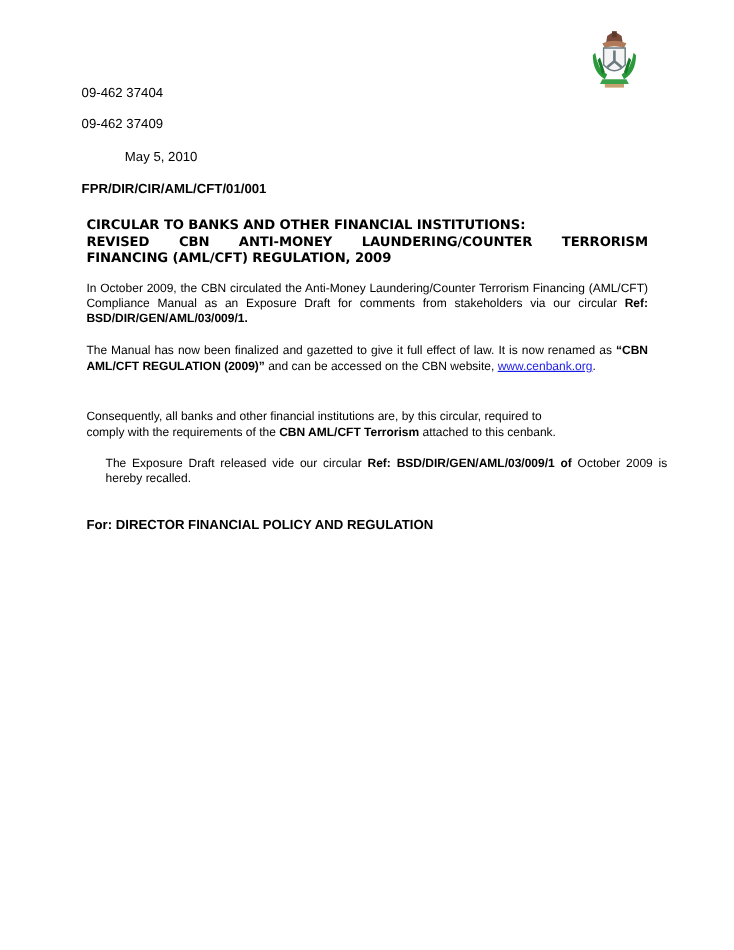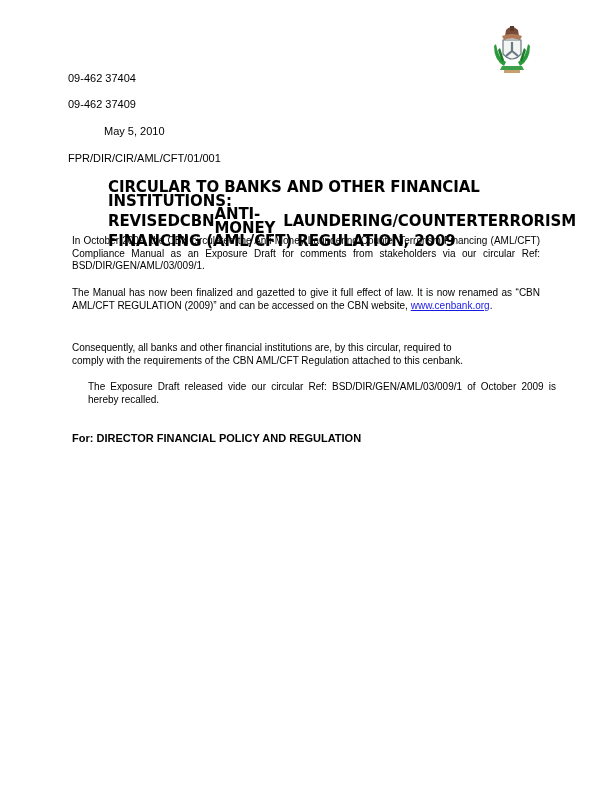--- a/index.html
+++ b/index.html
@@ -22,32 +22,31 @@
     top: 24px;
     width: 40px;
     height: 54px;
   }
   .line {
     position: absolute;
     left: 68px;
     font-size: 11px;
     white-space: nowrap;
   }
-  .bold { font-weight: normal; }
+  .bold { font-weight: bold; }
   .title {
     position: absolute;
     left: 72px;
     top: 181px;
     width: 468px;
     font-family: "DejaVu Sans", sans-serif;
     font-weight: bold;
-    font-size: 15px;
+    font-size: 11px;
     line-height: 13.5px;
     letter-spacing: -0.1px;
-    margin-left: 36px;
   }
   .title .just {
     display: flex;
     justify-content: space-between;
     align-items: center;
   }
   .para {
     position: absolute;
     left: 72px;
     width: 468px;
@@ -110,21 +109,21 @@
 <div class="para" style="top:235px;">
   <span>In October 2009, the CBN circulated the Anti-Money Laundering/Counter Terrorism Financing (AML/CFT) Compliance Manual as an Exposure Draft for comments from stakeholders via our circular </span><span class="bold">Ref: BSD/DIR/GEN/AML/03/009/1.</span>
 </div>
 
 <div class="para" style="top:287px;">
   <span>The Manual has now been finalized and gazetted to give it full effect of law. It is now renamed as </span><span class="bold">“CBN AML/CFT REGULATION (2009)”</span><span> and can be accessed on the CBN website, </span><a class="link">www.cenbank.org</a><span>.</span>
 </div>
 
 <div class="para" style="top:342px; text-align:left;">
   <div>Consequently, all banks and other financial institutions are, by this circular, required to</div>
-  <div><span>comply with the requirements of the </span><span class="bold">CBN AML/CFT Regulation</span><span> attached to this cenbank.</span></div>
+  <div><span>comply with the requirements of the </span><span class="bold">CBN AML/CFT Terrorism</span><span> attached to this cenbank.</span></div>
 </div>
 
 <div class="para" style="top:381px;margin-left:16px;">
   <span>The Exposure Draft released vide our circular </span><span class="bold">Ref: BSD/DIR/GEN/AML/03/009/1 of</span><span> October 2009 is hereby recalled.</span>
 </div>
 
 <div class="sig" style="top:432px;">
   <div><span>For:</span> <span>DIRECTOR FINANCIAL POLICY AND REGULATION</span></div>
 </div>
 

